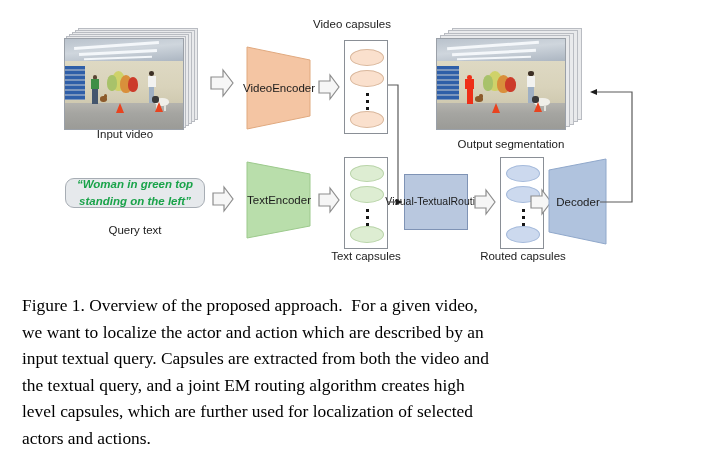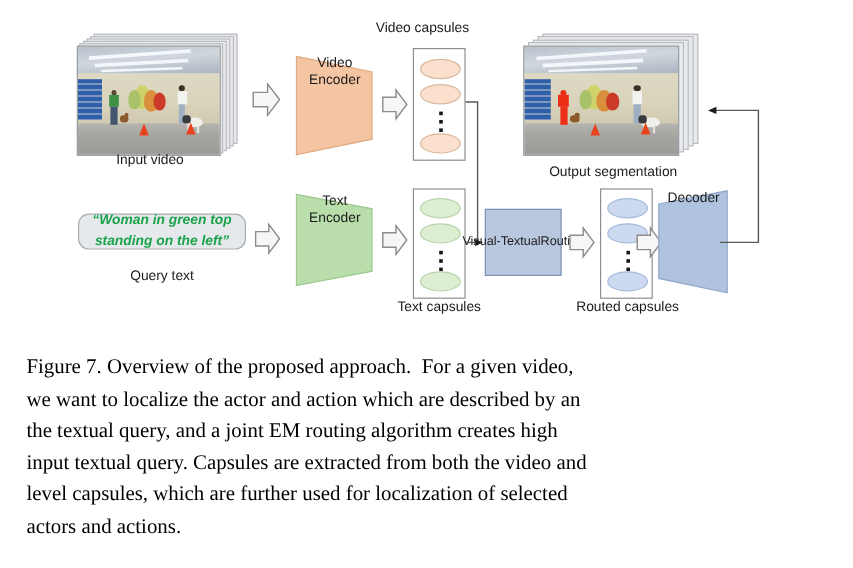--- a/index.html
+++ b/index.html
@@ -40,21 +40,21 @@
     border-right:4px solid transparent;border-bottom:10px solid #e8431f;}
   .dog{position:absolute;}
   .dog-body{position:absolute;border-radius:45%;}
   .dog-head{position:absolute;border-radius:40%;}
   .dog-leg{position:absolute;}
 
   
   .trap{position:absolute;}
   .trap-label{
     position:absolute;left:0;top:0;width:100%;height:100%;
-    display:flex;flex-direction:column;align-items:center;
+    display:flex;flex-direction:row;align-items:center;justify-content:center;
     font-size:11.5px;color:#1b1b1b;line-height:1.25;text-align:center;
     pointer-events:none;
   }
 
   
   .capsbox{position:absolute;border:1px solid #8a8f96;background:#ffffff;box-sizing:border-box;}
   .caps{position:absolute;border-radius:50%;box-sizing:border-box;}
   .vdots{position:absolute;display:flex;flex-direction:column;justify-content:space-between;align-items:center;}
   .vdots i{display:block;width:3px;height:3px;background:#161616;}
 
@@ -316,21 +316,21 @@
 
         <path d="M 600 202 L 632 202 L 632 92 L 594 92"></path>
       </g>
       <polygon points="402,202 396,199 396,205" fill="#1c1c1c"></polygon>
       <polygon points="590,92 597,89 597,95" fill="#1c1c1c"></polygon>
     </svg>
 
   </div>
 
   <div class="figcaption">
-    <span class="ln">Figure 7. Overview of the proposed approach.  For a given video,</span>
+    <span class="ln">Figure 1. Overview of the proposed approach.  For a given video,</span>
     <span class="ln">we want to localize the actor and action which are described by an</span>
+    <span class="ln">input textual query. Capsules are extracted from both the video and</span>
     <span class="ln">the textual query, and a joint EM routing algorithm creates high</span>
-    <span class="ln">input textual query. Capsules are extracted from both the video and</span>
     <span class="ln">level capsules, which are further used for localization of selected</span>
     <span class="ln">actors and actions.</span>
   </div>
 
 </div>
 
 </body></html>

